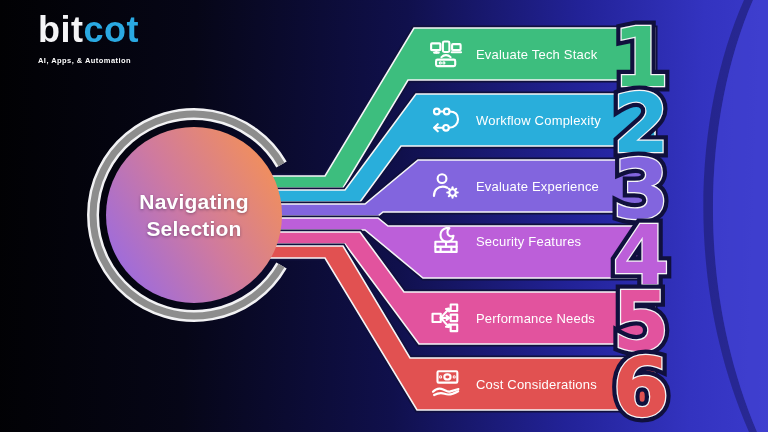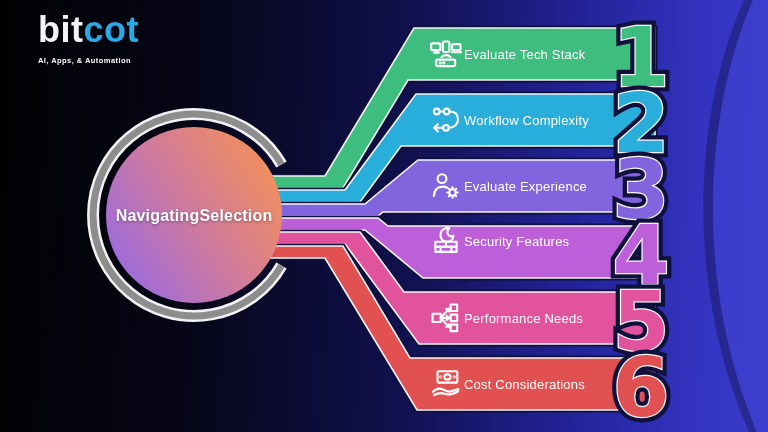--- a/index.html
+++ b/index.html
@@ -11,28 +11,28 @@
   .stage svg.scene{position:absolute;left:0;top:0;}
   
   .logo{position:absolute;left:38px;top:16px;}
   .logo .word{font-size:36px;font-weight:bold;letter-spacing:.5px;line-height:27px;}
   .logo .p1{color:#f4f4f6;}
   .logo .p2{color:#2aa9e2;}
   .logo .tag{font-size:7.5px;font-weight:bold;color:#fdfdfd;letter-spacing:.45px;margin-top:13px;}
   
   .hub-title{
     position:absolute;left:104px;top:161px;width:180px;height:108px;
-    display:flex;flex-direction:row;align-items:center;justify-content:center;
-    color:#fff;font-size:16px;font-weight:bold;line-height:27px;text-align:right;
+    display:flex;flex-direction:column;align-items:center;justify-content:center;
+    color:#fff;font-size:21px;font-weight:bold;line-height:27px;text-align:right;
     letter-spacing:.2px;text-shadow:0 1px 3px rgba(40,20,60,.45);
   }
   
   .step-row{
     position:absolute;left:429px;width:215px;height:34px;
-    display:flex;align-items:center;gap:1px;
+    display:flex;align-items:center;gap:13px;
   }
   .step-row .icon{width:34px;height:34px;flex:0 0 34px;}
   .step-row .icon svg{width:34px;height:34px;display:block;}
   .step-row .label{color:#fff;font-size:13px;font-weight:500;letter-spacing:.2px;white-space:nowrap;}
   .ic{fill:none;stroke:#fff;stroke-width:1.5;stroke-linecap:round;stroke-linejoin:round;}
 </style>
 </head>
 <body>
 
 <div class="stage">

